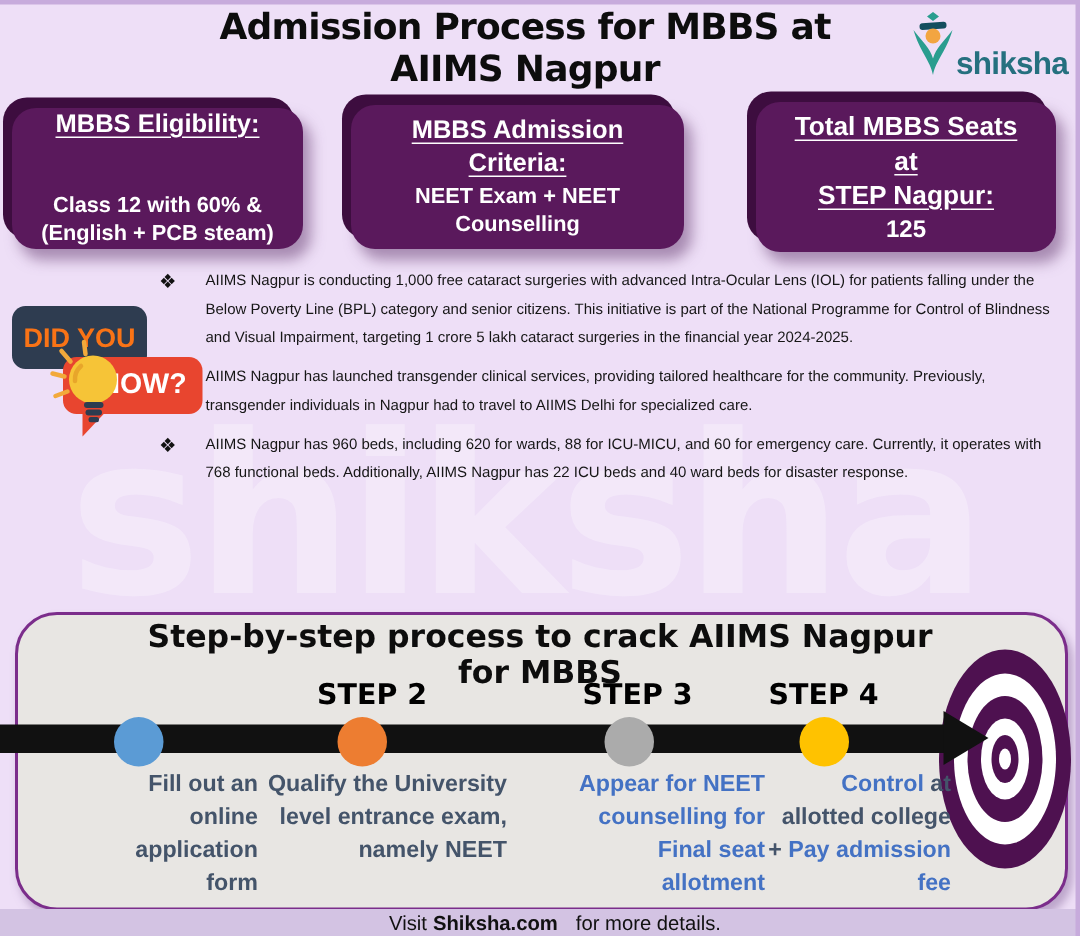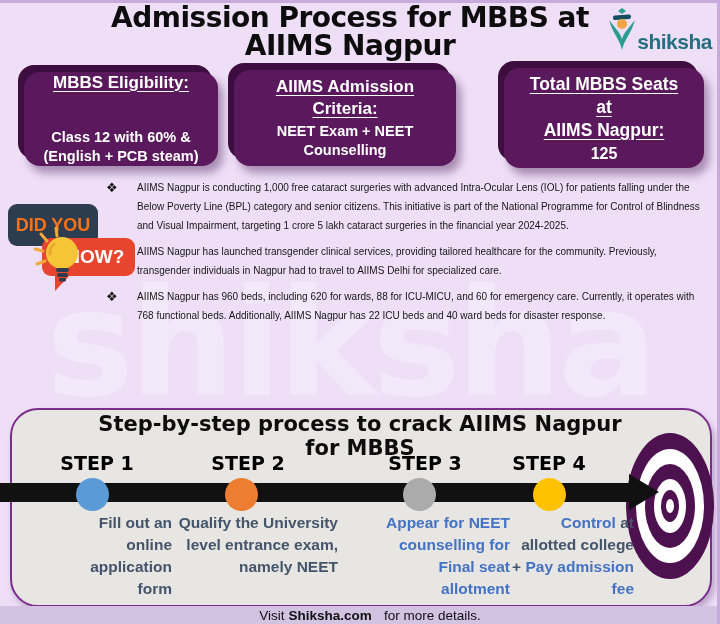--- a/index.html
+++ b/index.html
@@ -11,33 +11,33 @@
   }
   .edge-top { position:absolute; left:0; top:0; width:100%; height:3px; background:#c7abdc; z-index:9; }
   .edge-right { position:absolute; right:0; top:0; width:3px; height:100%; background:#c7abdc; z-index:9; }
 
   .pre { white-space:pre-line; }
   .heavy { font-family:"DejaVu Sans","Liberation Sans",sans-serif; font-weight:bold; }
 
   
   .page-title {
     position:absolute; left:60px; width:580px; top:4px; text-align:center;
-    font-size:28px; line-height:28px; letter-spacing:-0.5px; color:#0d0d0d; z-index:2;
+    font-size:24px; line-height:28px; letter-spacing:-0.5px; color:#0d0d0d; z-index:2;
   }
   .logo { position:absolute; right:8px; top:6px; display:flex; align-items:flex-end; z-index:2; }
   .logo-text { font-size:21px; font-weight:bold; color:#25707f; letter-spacing:-0.5px; margin-left:-4px; padding-bottom:2px;}
 
   
   .info-box {
     position:absolute; background:#5a195c; color:#fff; border-radius:16px;
     display:flex; flex-direction:column; justify-content:center; text-align:center;
     padding:6px 8px; z-index:2;
     box-shadow:-6px -7px 0 #3d0d3f, 5px 7px 9px rgba(110,70,120,0.55);
   }
-  .box-1 { left:24px; top:72px; width:194px; height:94px;gap:32px; }
+  .box-1 { left:8px; top:72px; width:194px; height:94px;gap:32px; }
   .box-2 { left:234px; top:70px; width:222px; height:96px; }
   .box-3 { left:504px; top:68px; width:200px; height:100px; }
   .info-box .bx-title { font-weight:bold; text-decoration:underline; text-underline-offset:3px; font-size:17px; line-height:22px; }
   .box-3 .bx-title { font-size:17.5px; line-height:23px; }
   .info-box .bx-body { font-weight:bold; font-size:14.5px; line-height:19px; margin-top:2px; }
   .box-3 .bx-body { font-size:16px; }
 
   
   .dyk { position:absolute; left:5px; top:198px; width:135px; height:100px; z-index:3; }
   .dyk-top { position:absolute; left:3px; top:6px; width:90px; height:42px; background:#2e3c50; border-radius:9px;
@@ -101,28 +101,28 @@
     </span>
     <span class="logo-text">shiksha</span>
   </div>
 
   <div class="info-box box-1">
     <div class="bx-title pre">MBBS Eligibility:</div>
     <div class="bx-body pre">Class 12 with 60% &amp;
 (English + PCB steam)</div>
   </div>
   <div class="info-box box-2">
-    <div class="bx-title pre">AIIMS Admission
+    <div class="bx-title pre">MBBS Admission
 Criteria:</div>
     <div class="bx-body pre">NEET Exam + NEET Counselling</div>
   </div>
   <div class="info-box box-3">
     <div class="bx-title pre">Total MBBS Seats
 at
-AIIMS Nagpur:</div>
+STEP Nagpur:</div>
     <div class="bx-body pre">125</div>
   </div>
 
   <div class="dyk">
     <div class="dyk-top">DID YOU</div>
     <div class="dyk-bottom">KNOW?</div>
     <div class="dyk-tail"></div>
     <span class="dyk-bulb">
       <svg width="58" height="60" viewBox="0 0 58 60">
         <g stroke="#f2a93b" stroke-width="3" stroke-linecap="round">
@@ -154,21 +154,20 @@
     <div class="fact">
       <span class="fact-bullet">❖</span>
       <span class="fact-text">AIIMS Nagpur has 960 beds, including 620 for wards, 88 for ICU-MICU, and 60 for emergency care. Currently, it operates with 768 functional beds. Additionally, AIIMS Nagpur has 22 ICU beds and 40 ward beds for disaster response.</span>
     </div>
   </div>
 
   <div class="panel"></div>
   <div class="panel-title heavy pre">Step-by-step process to crack AIIMS Nagpur
 for MBBS</div>
 
-  <div class="step-label heavy" style="left:22px;">STEP 1</div>
   <div class="step-label heavy" style="left:173px;">STEP 2</div>
   <div class="step-label heavy" style="left:350px;">STEP 3</div>
   <div class="step-label heavy" style="left:474px;">STEP 4</div>
 
   <span class="target">
     <svg width="92" height="152" viewBox="0 0 92 152">
       <ellipse cx="46" cy="76" rx="44" ry="73" fill="#4e1150"></ellipse>
       <ellipse cx="46" cy="76" rx="34" ry="57" fill="#ffffff"></ellipse>
       <ellipse cx="46" cy="76" rx="25" ry="42" fill="#4e1150"></ellipse>
       <ellipse cx="46" cy="76" rx="16" ry="27" fill="#ffffff"></ellipse>

